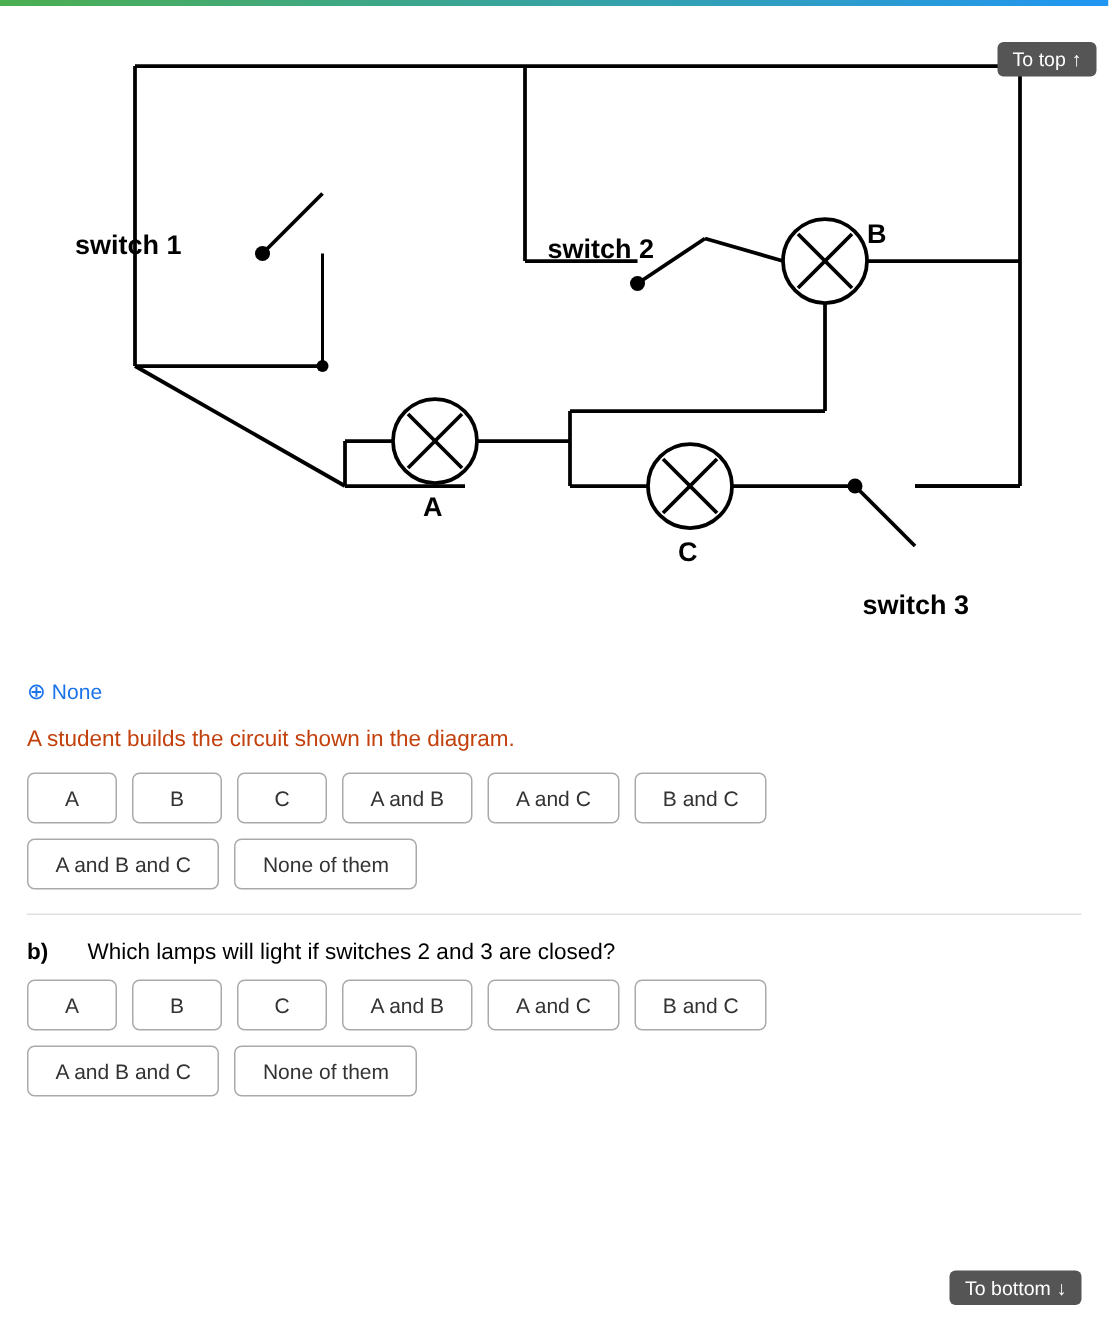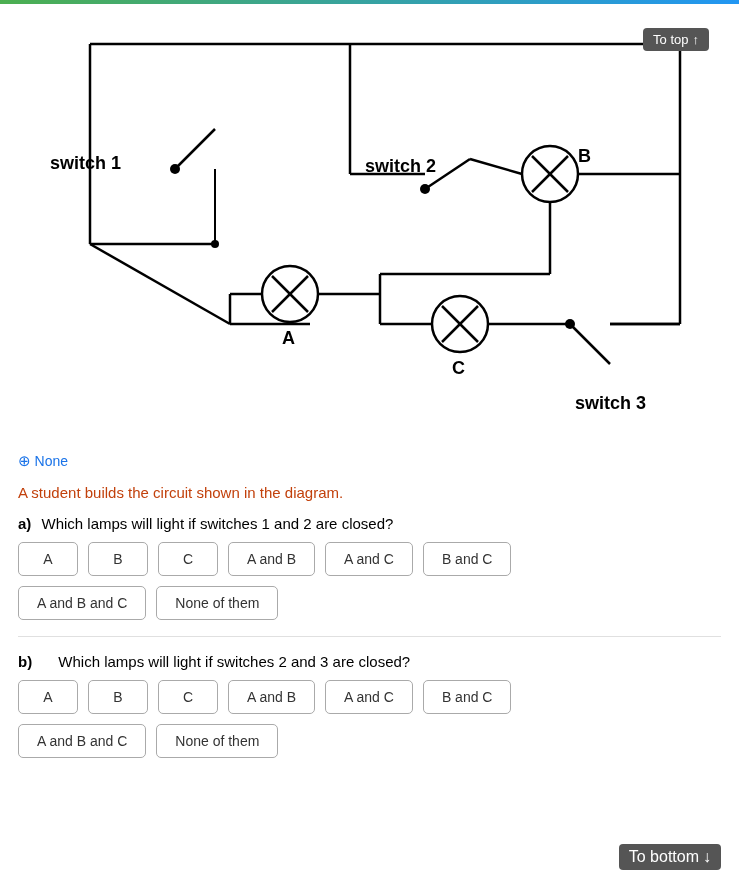--- a/index.html
+++ b/index.html
@@ -16,21 +16,21 @@
       width: 100%;
       height: 4px;
       background: linear-gradient(to right, #4caf50, #2196f3);
       position: absolute;
       top: 0; left: 0;
     }
 
     .to-top-btn {
       position: absolute;
       top: 28px;
-      right: 30px;
+      right: 8px;
       background: #555;
       color: #fff;
       font-size: 13px;
       padding: 4px 10px;
       border-radius: 4px;
       cursor: pointer;
       display: flex;
       align-items: center;
       gap: 4px;
       z-index: 10;
@@ -102,21 +102,21 @@
       background: #e0e0e0;
       margin: 16px 18px;
     }
 
     .to-bottom-btn {
       position: absolute;
       bottom: 22px;
       right: 18px;
       background: #555;
       color: #fff;
-      font-size: 16px;
+      font-size: 13px;
       padding: 4px 10px;
       border-radius: 4px;
       cursor: pointer;
       display: flex;
       align-items: flex-end;
       gap: 4px;
       z-index: 10;
     }
 
     svg text {
@@ -220,24 +220,20 @@
 <div class="zoom-link">
   <span class="zoom-icon">⊕</span>
   <span>None</span>
 </div>
 
 <div class="question-section">
   <p class="question-text">A student builds the circuit shown in the diagram.</p>
 </div>
 
 <div class="question-section">
-  <p class="question-label">
-    <span>a)</span>
-    <span style="font-weight:normal; margin-left:6px;">Which lamps will light if switches 1 and 2 are closed?</span>
-  </p>
   <div class="answer-row" id="qa-row1">
       <button class="answer-btn">A</button>
       <button class="answer-btn">B</button>
       <button class="answer-btn">C</button>
       <button class="answer-btn">A and B</button>
       <button class="answer-btn">A and C</button>
       <button class="answer-btn">B and C</button>
     </div>
   <div class="answer-row" id="qa-row2">
       <button class="answer-btn">A and B and C</button>

